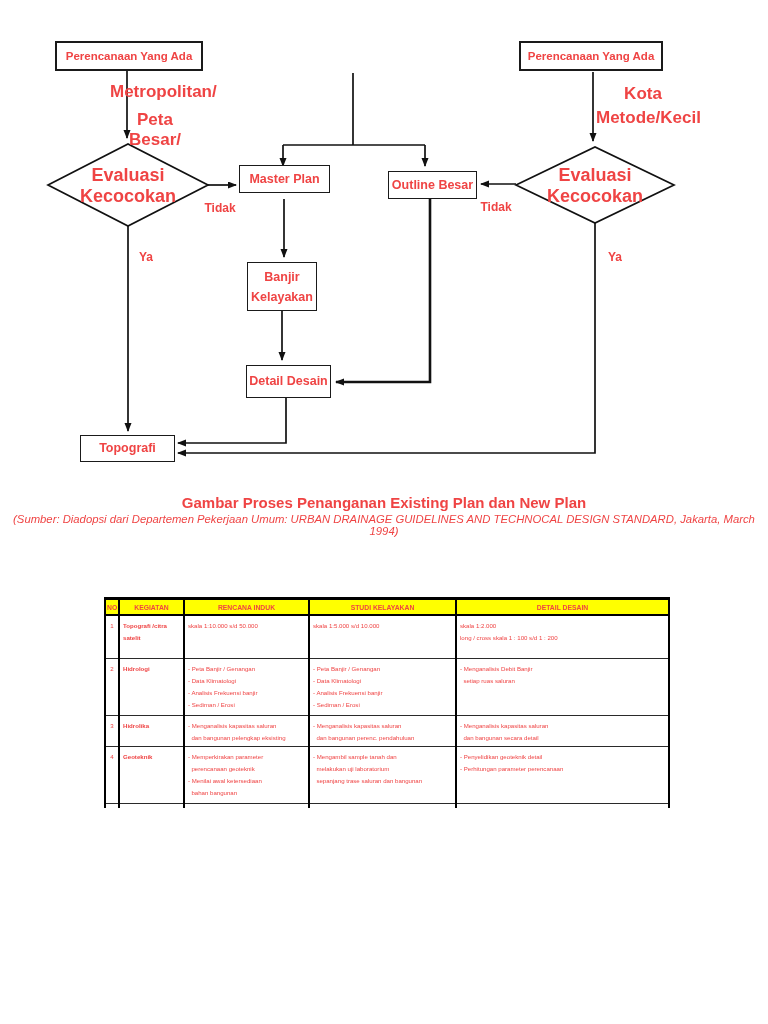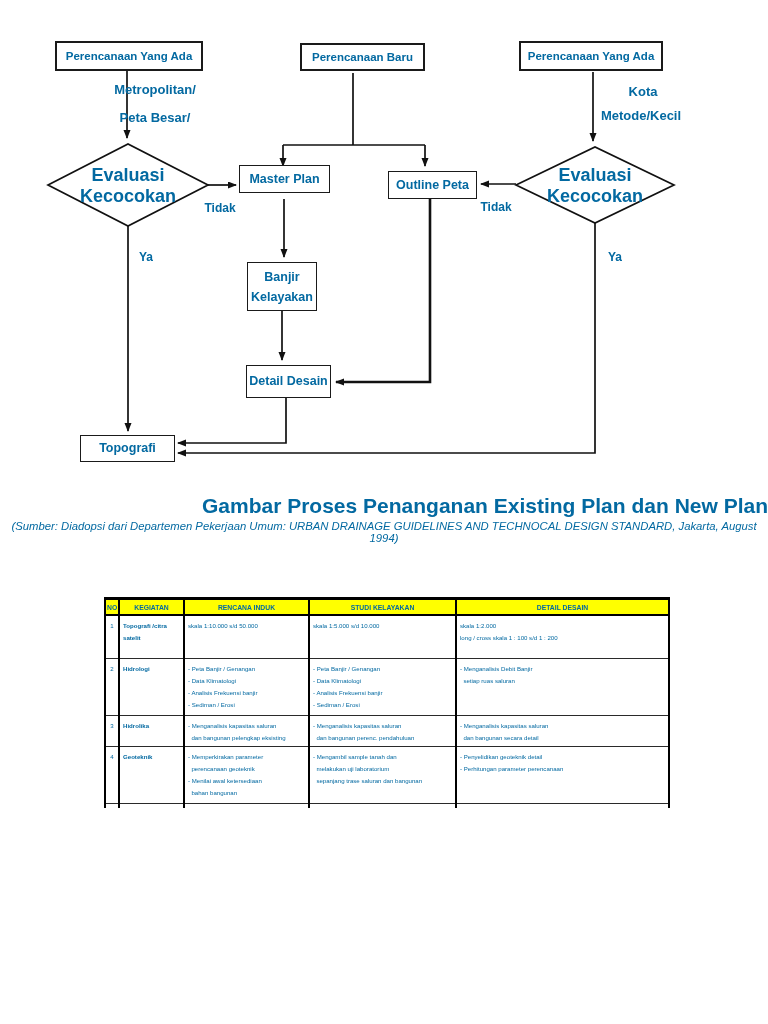--- a/index.html
+++ b/index.html
@@ -1,28 +1,28 @@
 <!DOCTYPE html>
 <html><head>
 <meta charset="utf-8">
 <style>
   html,body{margin:0;padding:0;background:#fff;}
   .page{position:relative;width:768px;height:808px;background:#fff;overflow:hidden;
-        font-family:"Liberation Sans",sans-serif;color:#0369a1;}
+        font-family:"Liberation Sans",sans-serif;color:#ef4444;}
   .flow-svg{position:absolute;left:0;top:0;}
   .fbox{position:absolute;border:2px solid #1a1a1a;background:#fff;box-sizing:border-box;
         display:flex;align-items:center;justify-content:center;text-align:center;
         font-weight:700;font-size:11.5px;line-height:13px;}
   .fbox.mid{font-weight:600;font-size:12.5px;border-width:1.7px;}
   .twolines{white-space:pre-line;line-height:20px;}
-  .flabel{position:absolute;font-weight:700;font-size:13px;text-align:center;}
+  .flabel{position:absolute;font-weight:700;font-size:17px;text-align:center;}
   .dlabel{position:absolute;display:flex;align-items:center;justify-content:center;
           font-size:18px;font-weight:700;text-align:center;white-space:pre-line;line-height:21px;}
   .caption{position:absolute;left:0;top:494px;width:768px;text-align:center;}
-  .caption .ttl{font-size:21px;font-weight:700;letter-spacing:0px;text-align:right;}
+  .caption .ttl{font-size:15px;font-weight:700;letter-spacing:0px;}
   .caption .src{font-size:11.3px;font-style:italic;margin-top:2px;}
   .tbl-wrap{position:absolute;left:104px;top:597px;width:566px;height:427px;overflow:hidden;}
   .tbl{border-collapse:collapse;table-layout:fixed;width:564px;border-left:2px solid #000;border-right:2px solid #000;}
   .tbl th,.tbl td{box-sizing:border-box;vertical-align:top;overflow:hidden;}
   .tbl thead th{background:#FFFF00;font-size:6.8px;font-weight:700;text-align:center;
                 padding:4px 1px 3px 1px;border-top:3px solid #000;border-bottom:2.5px solid #000;
                 border-left:2px solid #000;border-right:2px solid #000;}
   .tbl td{font-size:6.1px;line-height:12px;padding:4px 3px 2px 3px;white-space:pre-wrap;
           border-left:2px solid #000;border-right:2px solid #000;border-top:1.5px solid #2a2a2a;}
   .c-no{text-align:center;}
@@ -55,31 +55,28 @@
       <path d="M595 223 V453 H178" marker-end="url(#arr)"></path>
       <path d="M128 226 V431" marker-end="url(#arr)"></path>
       <polygon points="48,185 128,144 208,185 128,226" fill="#fff"></polygon>
       <polygon points="516,185 595,147 674,185 595,223" fill="#fff"></polygon>
     </g>
   </svg>
 
   <div class="fbox" style="left:55px;top:41px;width:148px;height:30px;">
     <span>Perencanaan Yang Ada</span>
   </div>
-  <div class="fbox" style="left:300px;top:43px;width:125px;height:28px;">
-    <span>Perencanaan Baru</span>
-  </div>
   <div class="fbox" style="left:519px;top:41px;width:144px;height:30px;">
     <span>Perencanaan Yang Ada</span>
   </div>
   <div class="fbox mid" style="left:239px;top:165px;width:91px;height:28px;">
     <span>Master Plan</span>
   </div>
   <div class="fbox mid" style="left:388px;top:171px;width:89px;height:28px;">
-    <span>Outline Peta</span>
+    <span>Outline Besar</span>
   </div>
   <div class="fbox mid" style="left:247px;top:262px;width:70px;height:49px;">
     <span class="twolines">Banjir
 Kelayakan</span>
   </div>
   <div class="fbox mid" style="left:246px;top:365px;width:85px;height:33px;">
     <span>Detail Desain</span>
   </div>
   <div class="fbox mid" style="left:80px;top:435px;width:95px;height:27px;">
     <span>Topografi</span>
@@ -94,21 +91,21 @@
   <div class="flabel" style="left:110px;top:110px;width:90px;">Peta Besar/</div>
   <div class="flabel" style="left:613px;top:84px;width:60px;">Kota</div>
   <div class="flabel" style="left:596px;top:108px;width:90px;">Metode/Kecil</div>
   <div class="flabel" style="left:198px;top:201px;width:44px;font-size:12px;">Tidak</div>
   <div class="flabel" style="left:474px;top:200px;width:44px;font-size:12px;">Tidak</div>
   <div class="flabel" style="left:134px;top:250px;width:24px;font-size:12px;">Ya</div>
   <div class="flabel" style="left:603px;top:250px;width:24px;font-size:12px;">Ya</div>
 
   <div class="caption">
     <div class="ttl">Gambar Proses Penanganan Existing Plan dan New Plan</div>
-    <div class="src">(Sumber: Diadopsi dari Departemen Pekerjaan Umum: URBAN DRAINAGE GUIDELINES AND TECHNOCAL DESIGN STANDARD, Jakarta, August 1994)</div>
+    <div class="src">(Sumber: Diadopsi dari Departemen Pekerjaan Umum: URBAN DRAINAGE GUIDELINES AND TECHNOCAL DESIGN STANDARD, Jakarta, March 1994)</div>
   </div>
 
   <div class="tbl-wrap">
     <table class="tbl">
       <colgroup>
           <col style="width:14px">
           <col style="width:65px">
           <col style="width:125px">
           <col style="width:147px">
           <col style="width:213px">

